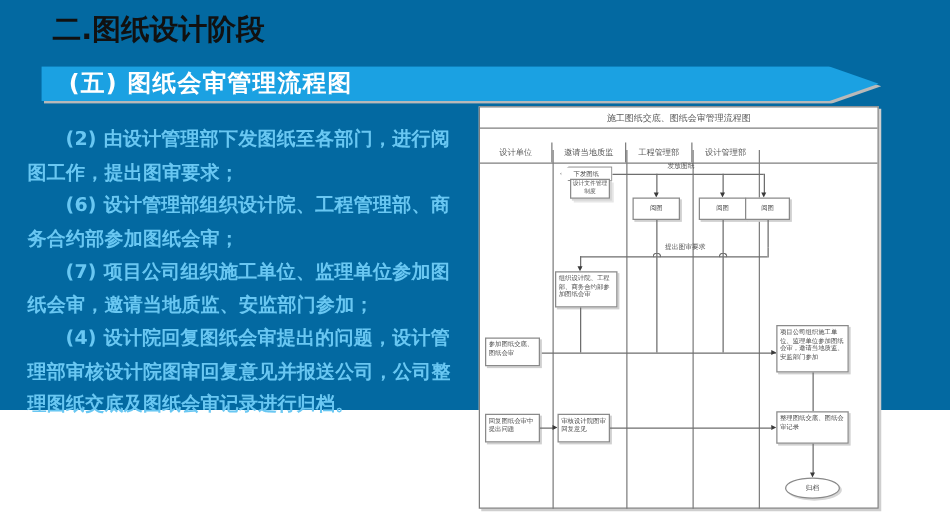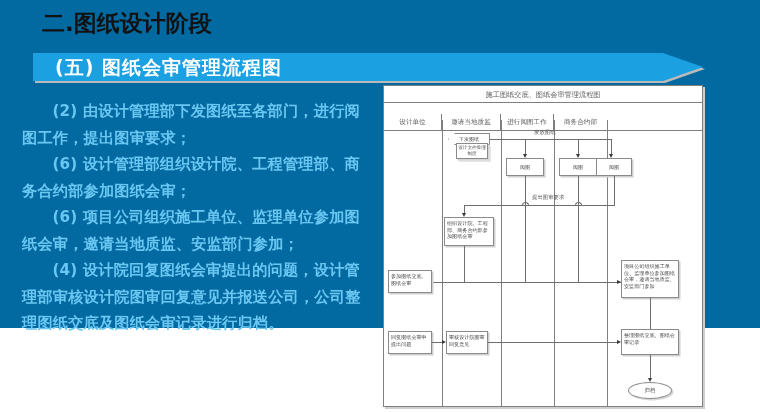--- a/index.html
+++ b/index.html
@@ -139,34 +139,34 @@
 
   <div class="banner-wrap">
     <div class="banner-shadow"></div>
     <div class="banner"></div>
     <div class="banner-label">(五) 图纸会审管理流程图</div>
   </div>
 
   <div class="body-text">
     <p>(2) 由设计管理部下发图纸至各部门，进行阅图工作，提出图审要求；</p>
     <p>(6) 设计管理部组织设计院、工程管理部、商务合约部参加图纸会审；</p>
-    <p>(6) 项目公司组织施工单位、监理单位参加图纸会审，邀请当地质监、安监部门参加；</p>
+    <p>(7) 项目公司组织施工单位、监理单位参加图纸会审，邀请当地质监、安监部门参加；</p>
     <p>(4) 设计院回复图纸会审提出的问题，设计管理部审核设计院图审回复意见并报送公司，公司整理图纸交底及图纸会审记录进行归档。</p>
   </div>
 
   <div class="chart-shadow"></div>
   <div class="chart">
 
     <div class="chart-title">施工图纸交底、图纸会审管理流程图</div>
 
     <div class="chart-head">
       <div class="hc" style="width:58px">设计单位</div>
       <div class="hc" style="width:59px">邀请当地质监</div>
-      <div class="hc" style="width:53px">进行阅图工作</div>
-      <div class="hc" style="width:53px">商务合约部</div>
+      <div class="hc" style="width:53px">工程管理部</div>
+      <div class="hc" style="width:53px">设计管理部</div>
     </div>
 
     <div class="lane-line" style="left:58px"></div>
     <div class="lane-line" style="left:117px"></div>
     <div class="lane-line" style="left:170px"></div>
     <div class="lane-line" style="left:223px"></div>
 
     <div class="hexnode" style="left:64px; top:47px; width:42px; height:12px;">下发图纸</div>
 
     <div class="docnode" style="left:72px; top:57px; width:32px; height:16px;">设计文件管理制度</div>

